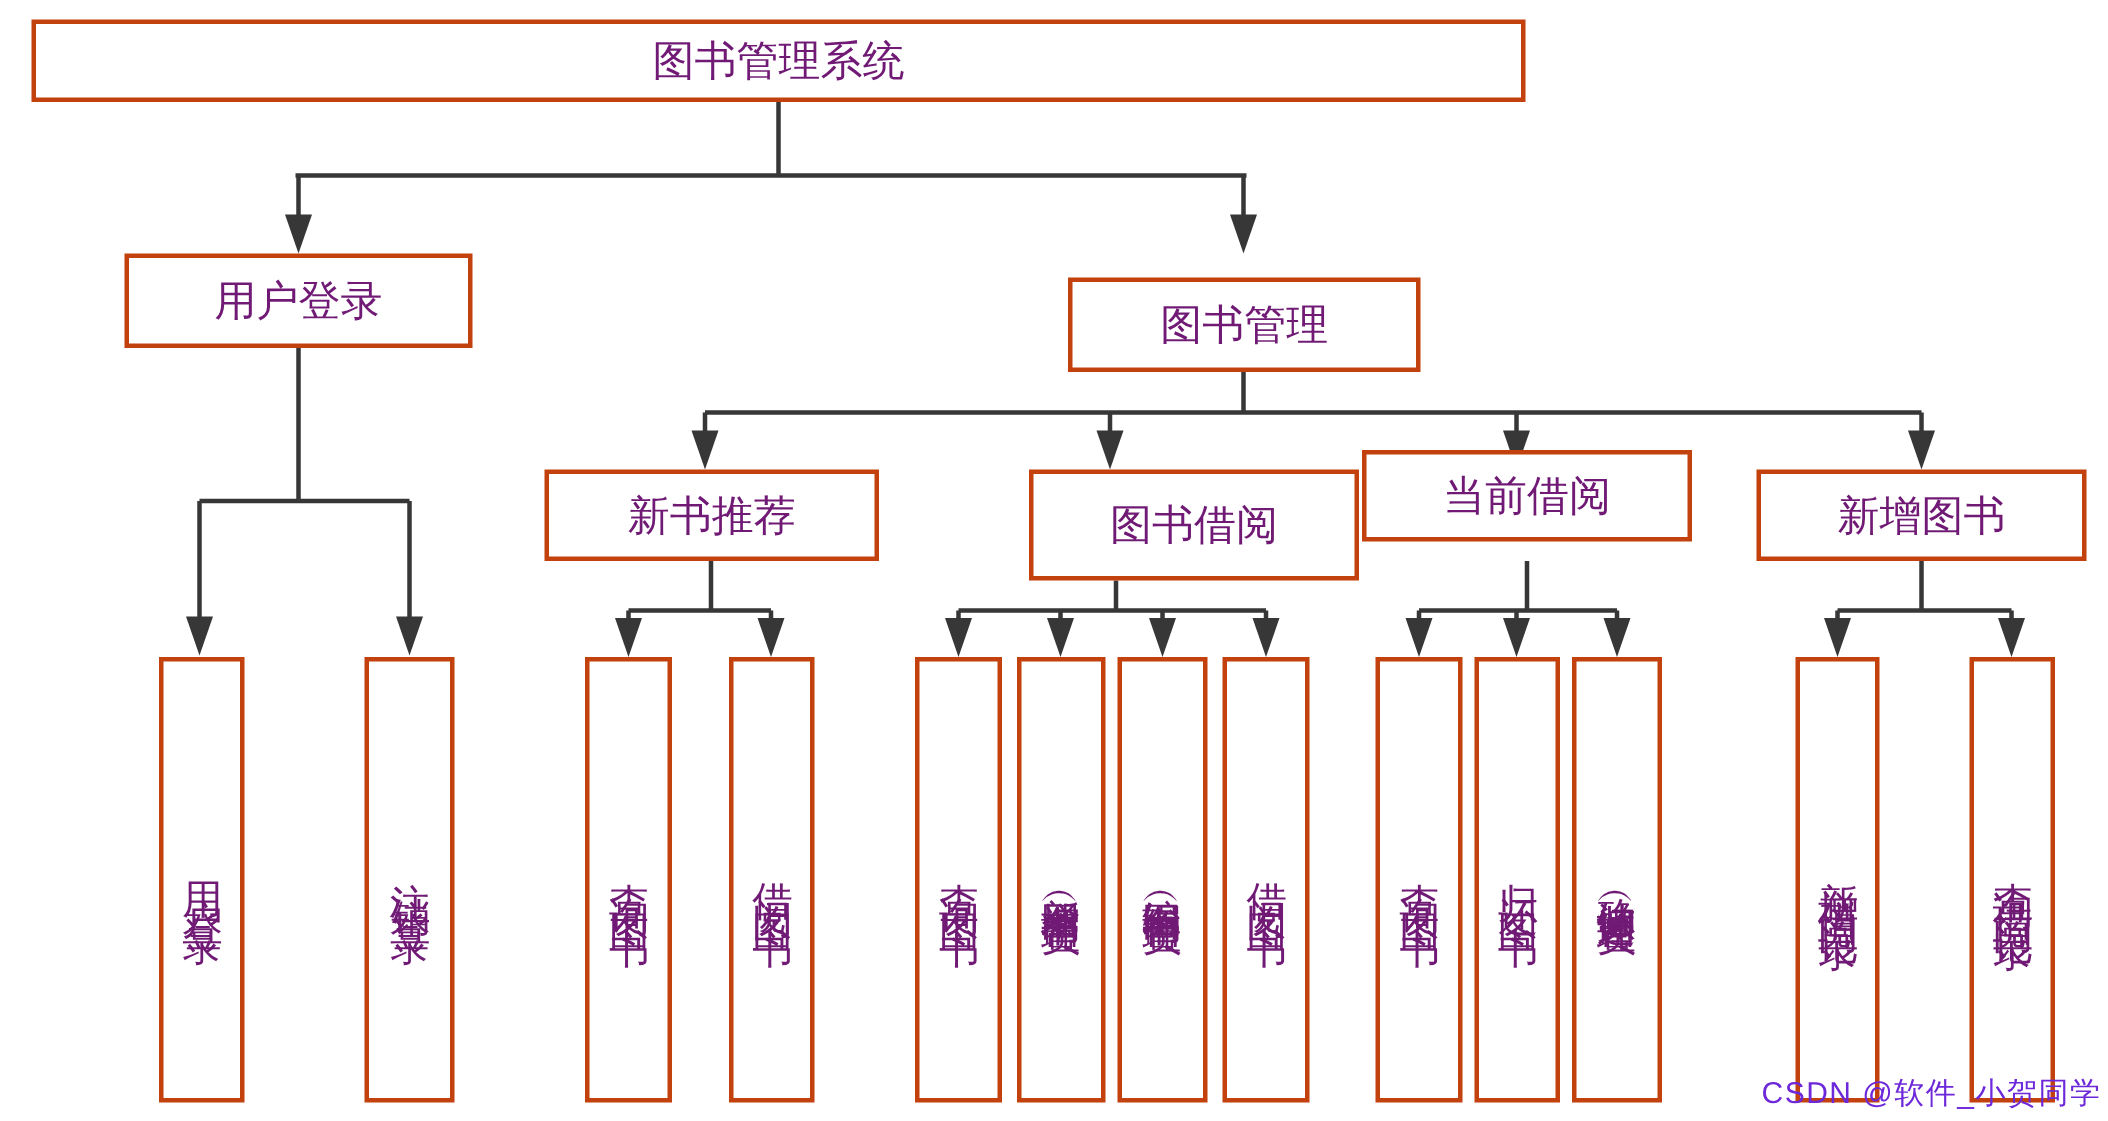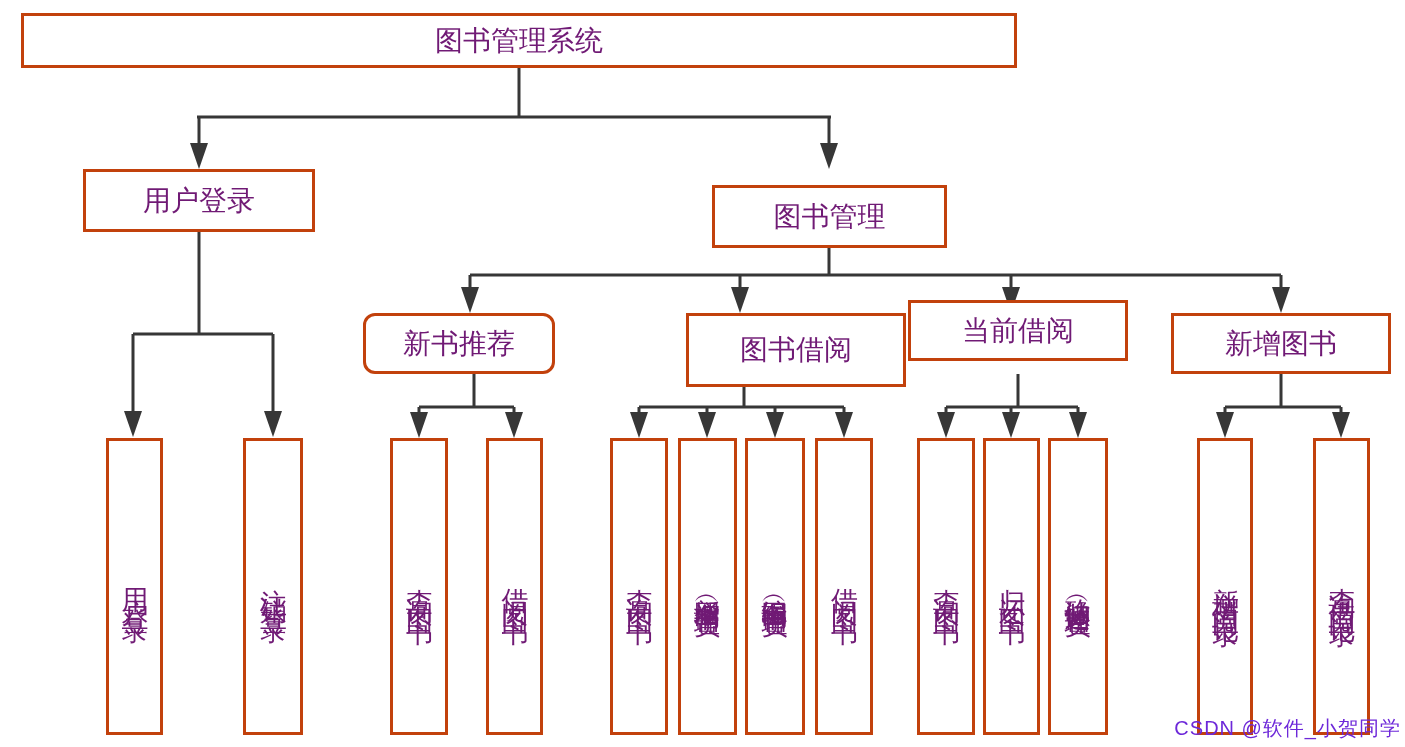--- a/index.html
+++ b/index.html
@@ -38,21 +38,21 @@
     letter-spacing: 10px;
     white-space: normal;
   }
   .vert.med  { letter-spacing: 7px; }
   .vert.long { letter-spacing: 2px; font-size: 26px; }
 
   
   .n-root { left: 21px;  top: 13px;  width: 996px; height: 55px; }
   .n-l2a  { left: 83px;  top: 169px; width: 232px; height: 63px; }
   .n-l2b  { left: 712px; top: 169px; width: 235px; height: 63px; margin-top: 16px; }
-  .n-l3a  { left: 363px; top: 313px; width: 192px; height: 61px; border-radius: 12px; }
+  .n-l3a  { left: 363px; top: 313px; width: 223px; height: 61px; }
   .n-l3b  { left: 646px; top: 313px; width: 220px; height: 74px; margin-left: 40px; }
   .n-l3c  { left: 908px; top: 300px; width: 220px; height: 61px; }
   .n-l3d  { left: 1171px;top: 313px; width: 220px; height: 61px; }
   .n-a1 { left: 106px;  width: 57px; }
   .n-a2 { left: 243px;  width: 60px; }
   .n-b1 { left: 390px;  width: 58px; }
   .n-b2 { left: 486px;  width: 57px; }
   .n-c1 { left: 610px;  width: 58px; }
   .n-c2 { left: 678px;  width: 59px; }
   .n-c3 { left: 745px;  width: 60px; }

